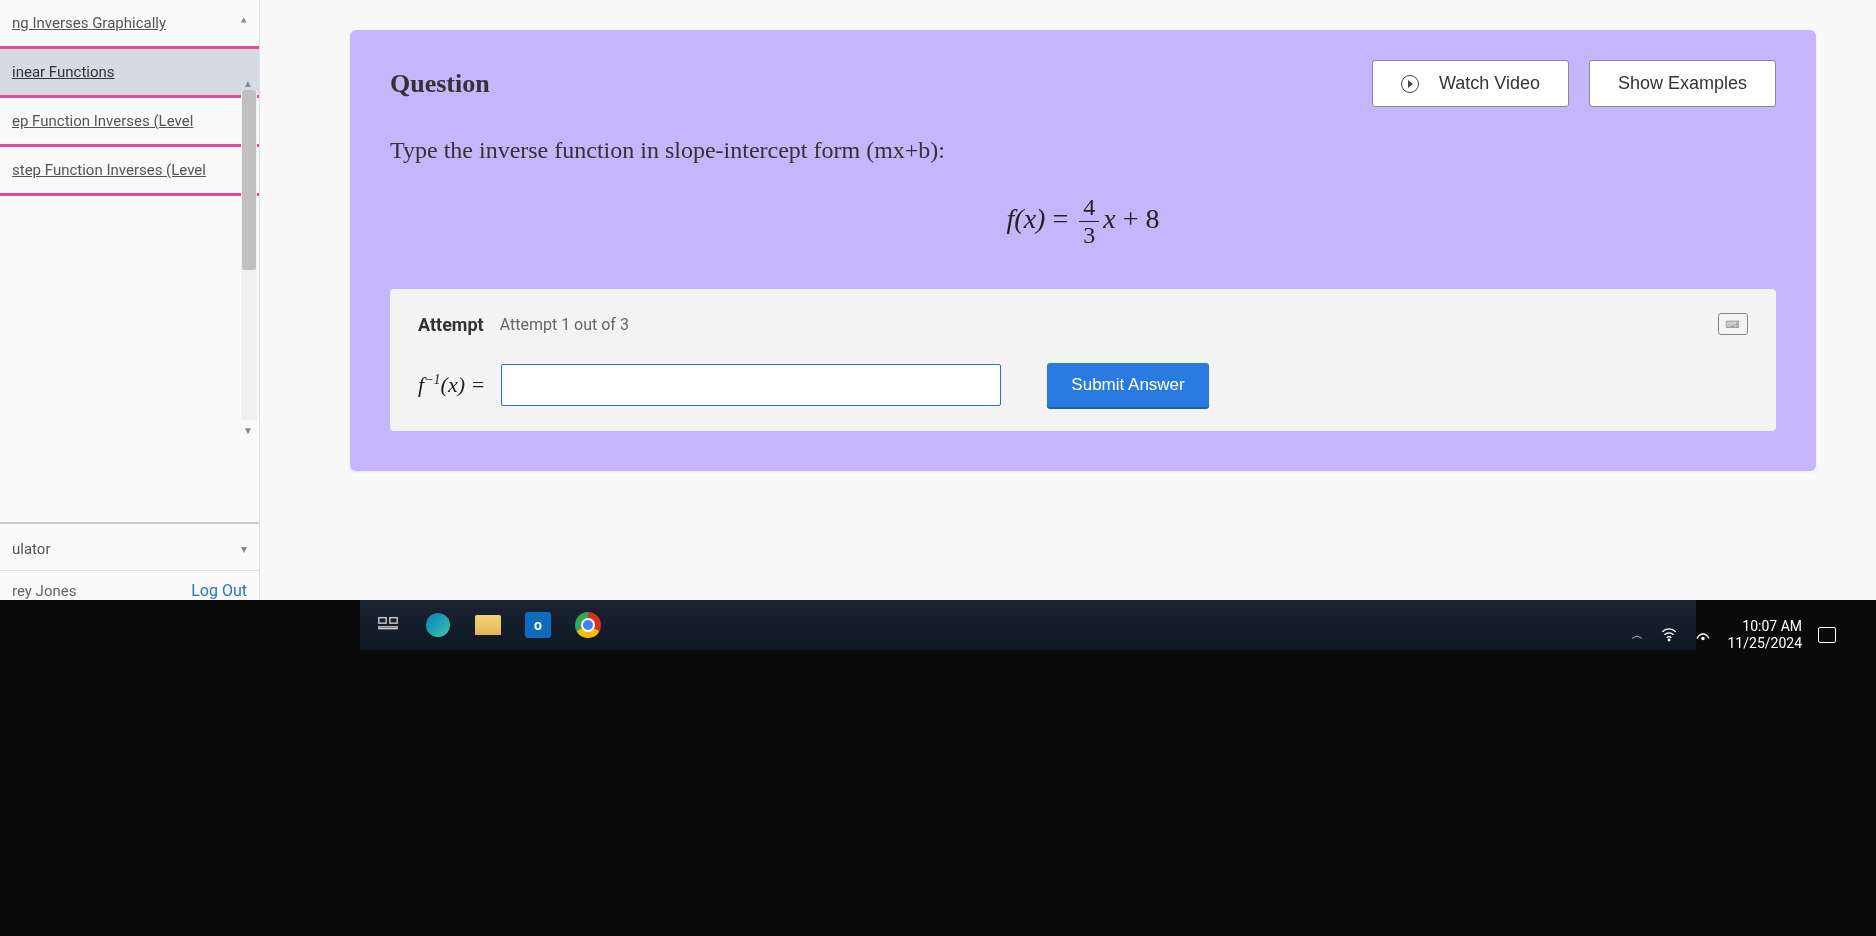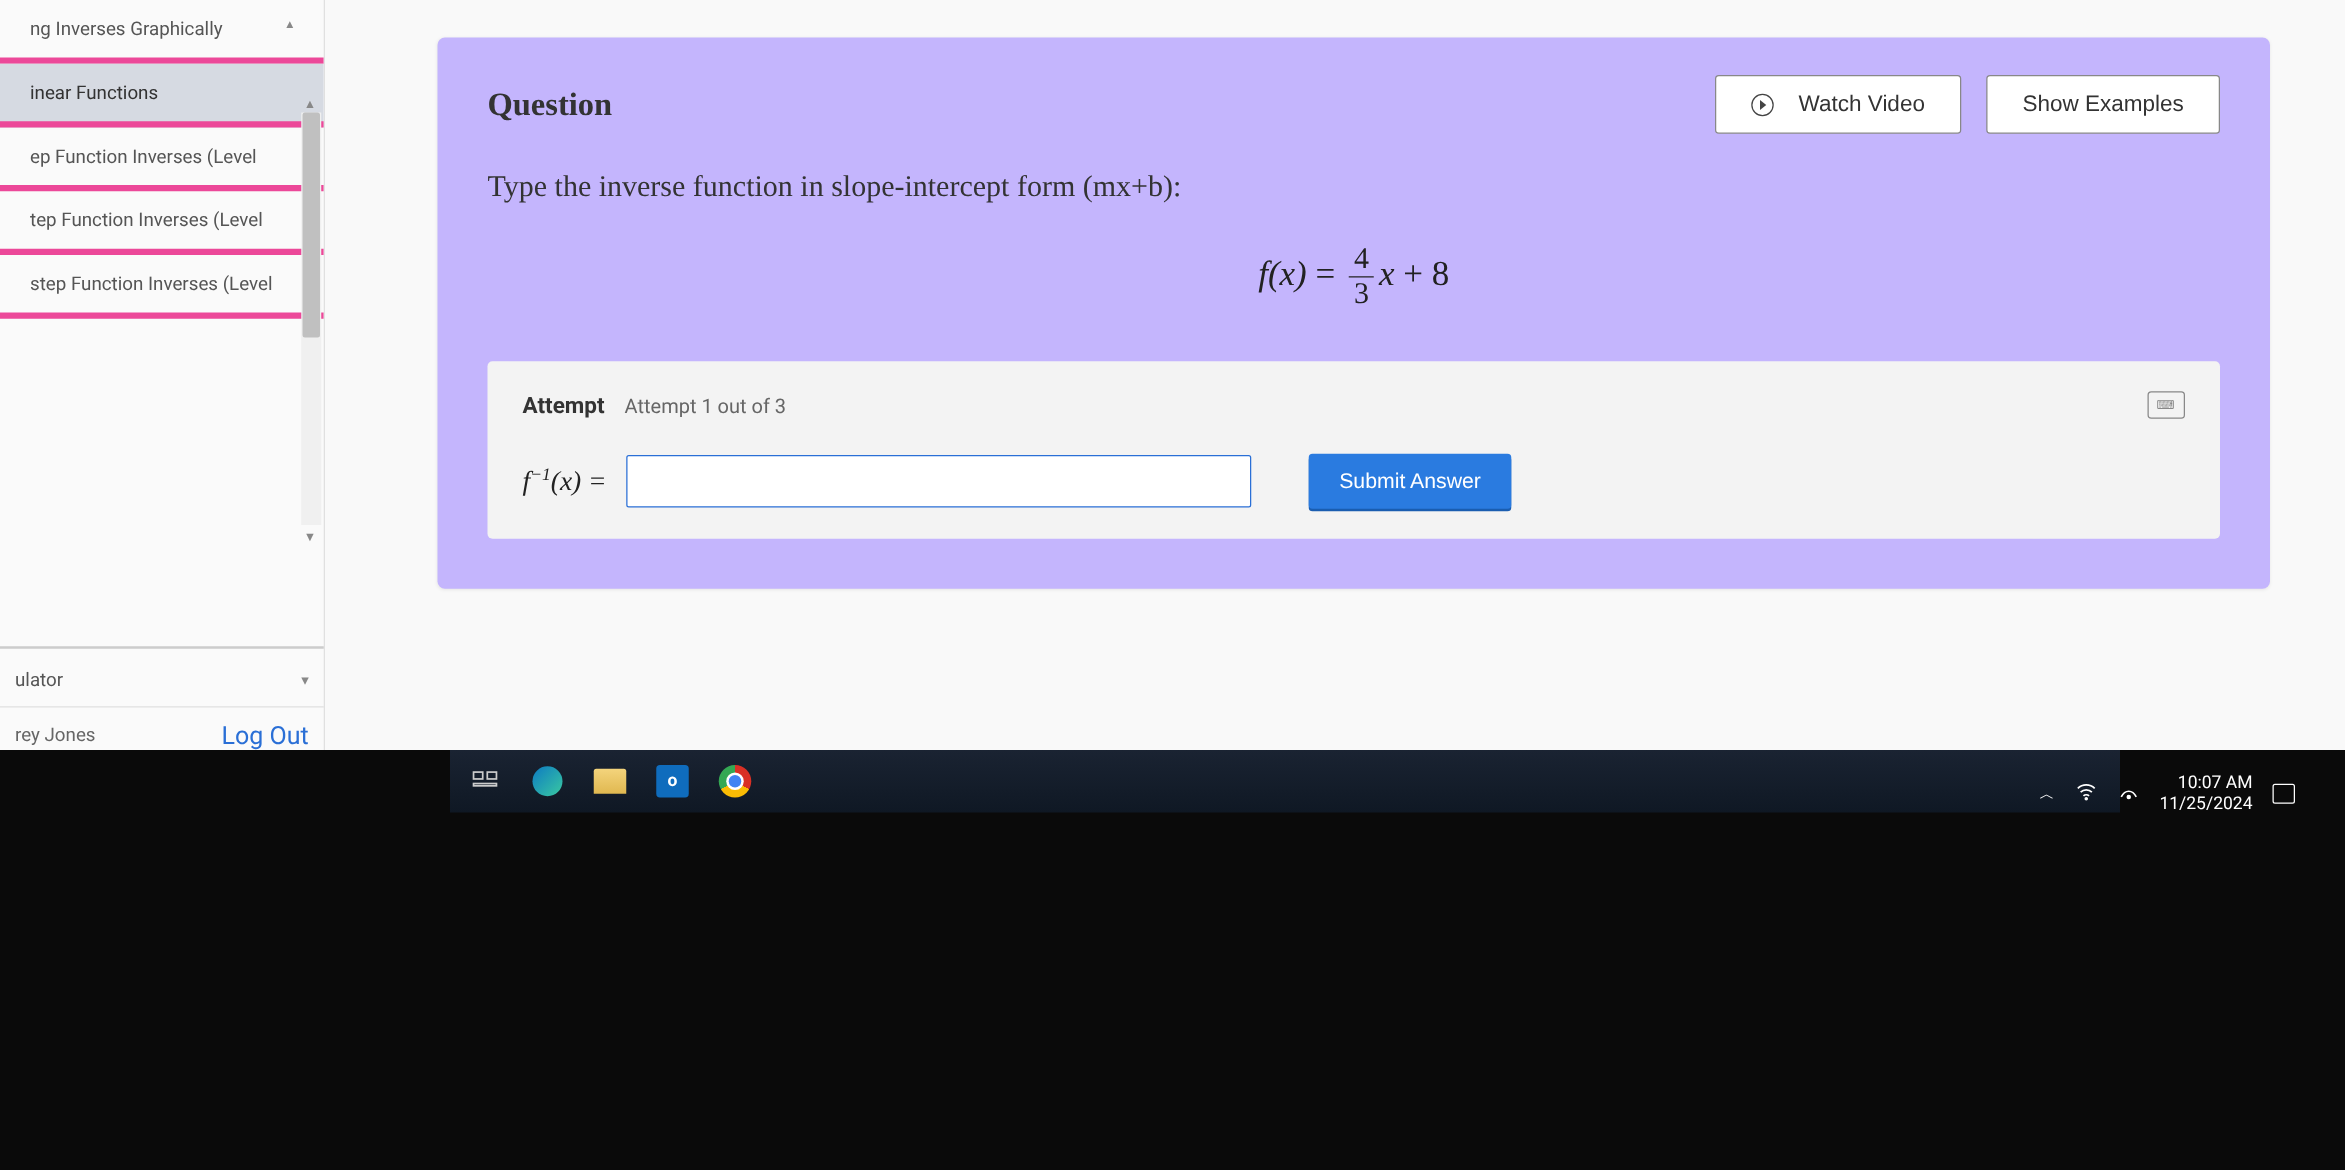--- a/index.html
+++ b/index.html
@@ -23,25 +23,26 @@
       position: relative;
       display: flex;
       flex-direction: column;
     }
     .sidebar-scroll {
       flex: 1;
       overflow-y: auto;
       position: relative;
     }
     .sidebar-item {
-      padding: 14px 24px;
+      padding: 14px 12px;
       font-size: 15px;
       color: #555;
       cursor: pointer;
-      border-bottom: 5px solid #ec4899;
+      border-bottom: 3px solid #ec4899;
+      text-decoration: underline;
     }
     .sidebar-item.active {
       background: #d6dae2;
       color: #333;
     }
     .sidebar-divider {
       border-top: 2px solid #ccc;
       margin: 4px 0;
     }
     .sidebar-section-header {
@@ -58,21 +59,21 @@
       display: flex;
       justify-content: space-between;
       align-items: center;
       border-top: 1px solid #e0e0e0;
       font-size: 15px;
       color: #666;
     }
     .log-out-link {
       color: #2a6fd6;
       cursor: pointer;
-      font-size: 20px;
+      font-size: 16px;
     }
     .scrollbar-track {
       position: absolute;
       right: 2px;
       top: 90px;
       width: 16px;
       height: 330px;
       background: #f0f0f0;
     }
     .scrollbar-thumb {
@@ -348,23 +349,20 @@
     <div class="sidebar-scroll">
       <div class="sidebar-item">
         <span>ng Inverses Graphically</span>
         <span style="float:right;color:#888;font-size:11px" class="caret-up">▾</span>
       </div>
       <div class="sidebar-item active">
         <span>inear Functions</span>
       </div>
       <div class="sidebar-item">
         <span>ep Function Inverses (Level</span>
-      </div>
-      <div class="sidebar-item">
-        <span>tep Function Inverses (Level</span>
       </div>
       <div class="sidebar-item">
         <span>step Function Inverses (Level</span>
       </div>
       <span class="scrollbar-arrow up">▲</span>
       <div class="scrollbar-track">
         <div class="scrollbar-thumb"></div>
       </div>
       <span class="scrollbar-arrow down">▼</span>
     </div>

